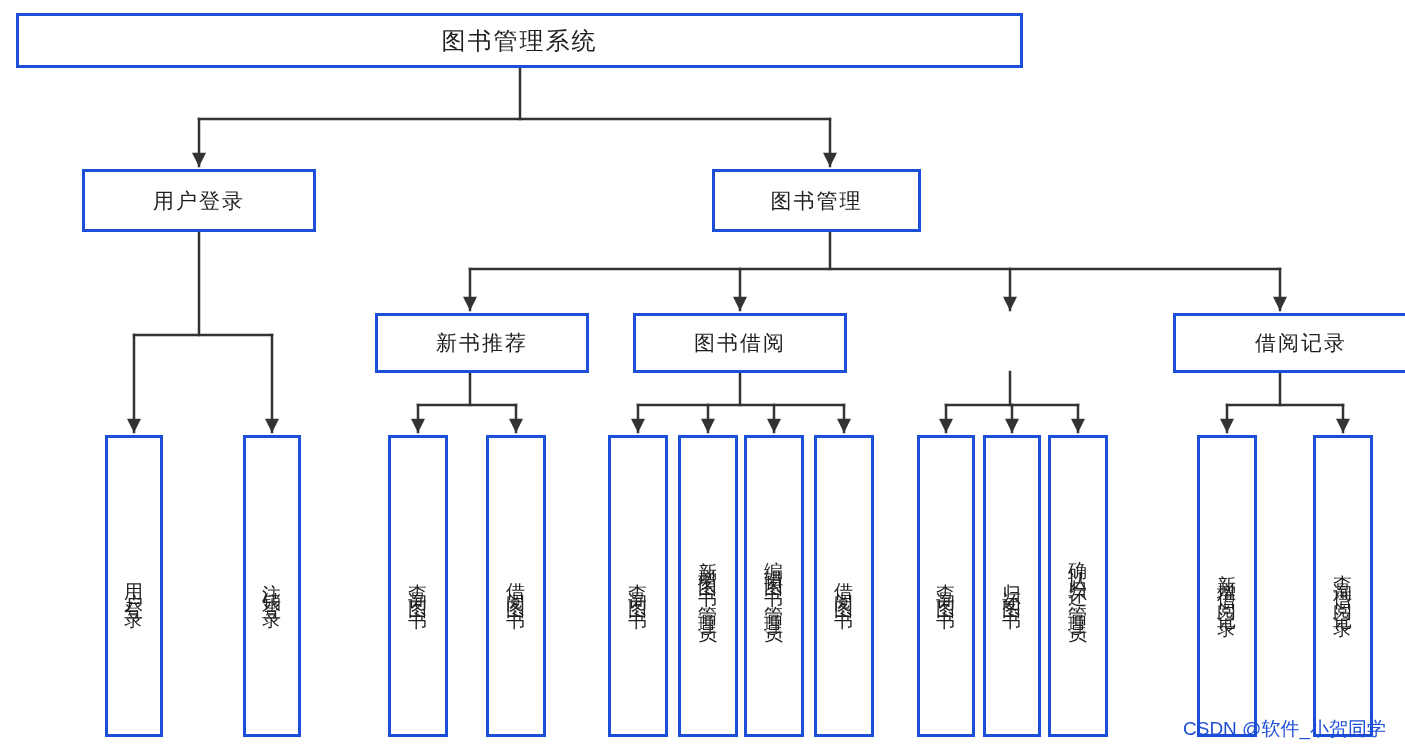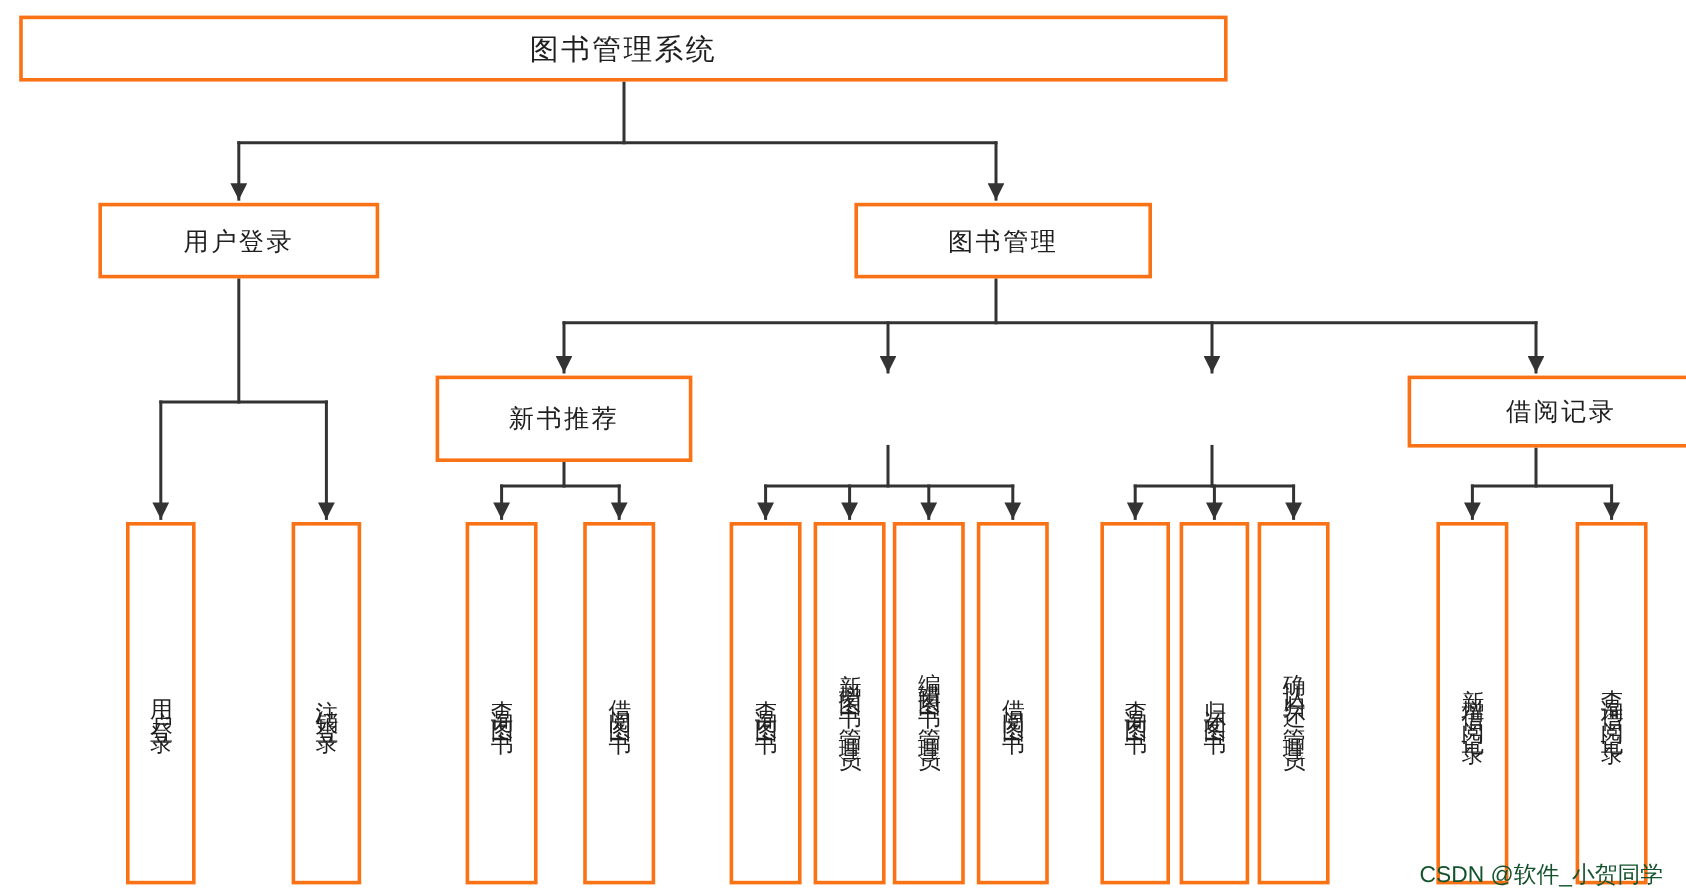--- a/index.html
+++ b/index.html
@@ -19,21 +19,21 @@
     position: absolute;
     left: 0; top: 0;
     width: 1405px; height: 747px;
     z-index: 1;
     pointer-events: none;
   }
   .box {
     position: absolute;
     box-sizing: border-box;
     background: #ffffff;
-    border: 3px solid #f97316;
+    border: 3px solid #1d4ed8;
     display: flex;
     align-items: center;
     justify-content: center;
     z-index: 2;
     color: #1f1f1f;
   }
   .h-label {
     font-size: 21px;
     letter-spacing: 2px;
     white-space: nowrap;
@@ -50,21 +50,21 @@
     letter-spacing: 9px;
     line-height: 1;
     white-space: nowrap;
   }
   .watermark {
     position: absolute;
     left: 1183px;
     top: 716px;
     z-index: 3;
     font-size: 19px;
-    color: #14532d;
+    color: #1d4ed8;
     white-space: nowrap;
   }
 </style>
 </head>
 <body>
 
 <div id="canvas">
 
   <svg id="wires" viewBox="0 0 1405 747" xmlns="http://www.w3.org/2000/svg">
     <defs>
@@ -116,26 +116,29 @@
     </g>
   </svg>
 
   <div class="box" style="left:16px; top:13px; width:1007px; height:55px">
     <span class="root-label">图书管理系统</span>
   </div>
 
   <div class="box" style="left:82px; top:169px; width:234px; height:63px">
     <span class="h-label">用户登录</span>
   </div>
-  <div class="box" style="left:712px; top:169px; width:248px; height:63px">
+  <div class="box" style="left:712px; top:169px; width:209px; height:63px">
     <span class="h-label">图书管理</span>
   </div>
 
-  <div class="box" style="left:363px; top:313px; width:214px; height:72px">
+  <div class="box" style="left:375px; top:313px; width:214px; height:60px">
     <span class="h-label">新书推荐</span>
+  </div>
+  <div class="box" style="left:633px; top:313px; width:214px; height:60px">
+    <span class="h-label">图书借阅</span>
   </div>
   <div class="box" style="left:1173px; top:313px; width:256px; height:60px">
     <span class="h-label">借阅记录</span>
   </div>
 
   <div class="box" style="left:105px; top:435px; width:58px; height:302px">
     <span class="v-label">用户登录</span>
   </div>
   <div class="box" style="left:243px; top:435px; width:58px; height:302px">
     <span class="v-label">注销登录</span>

